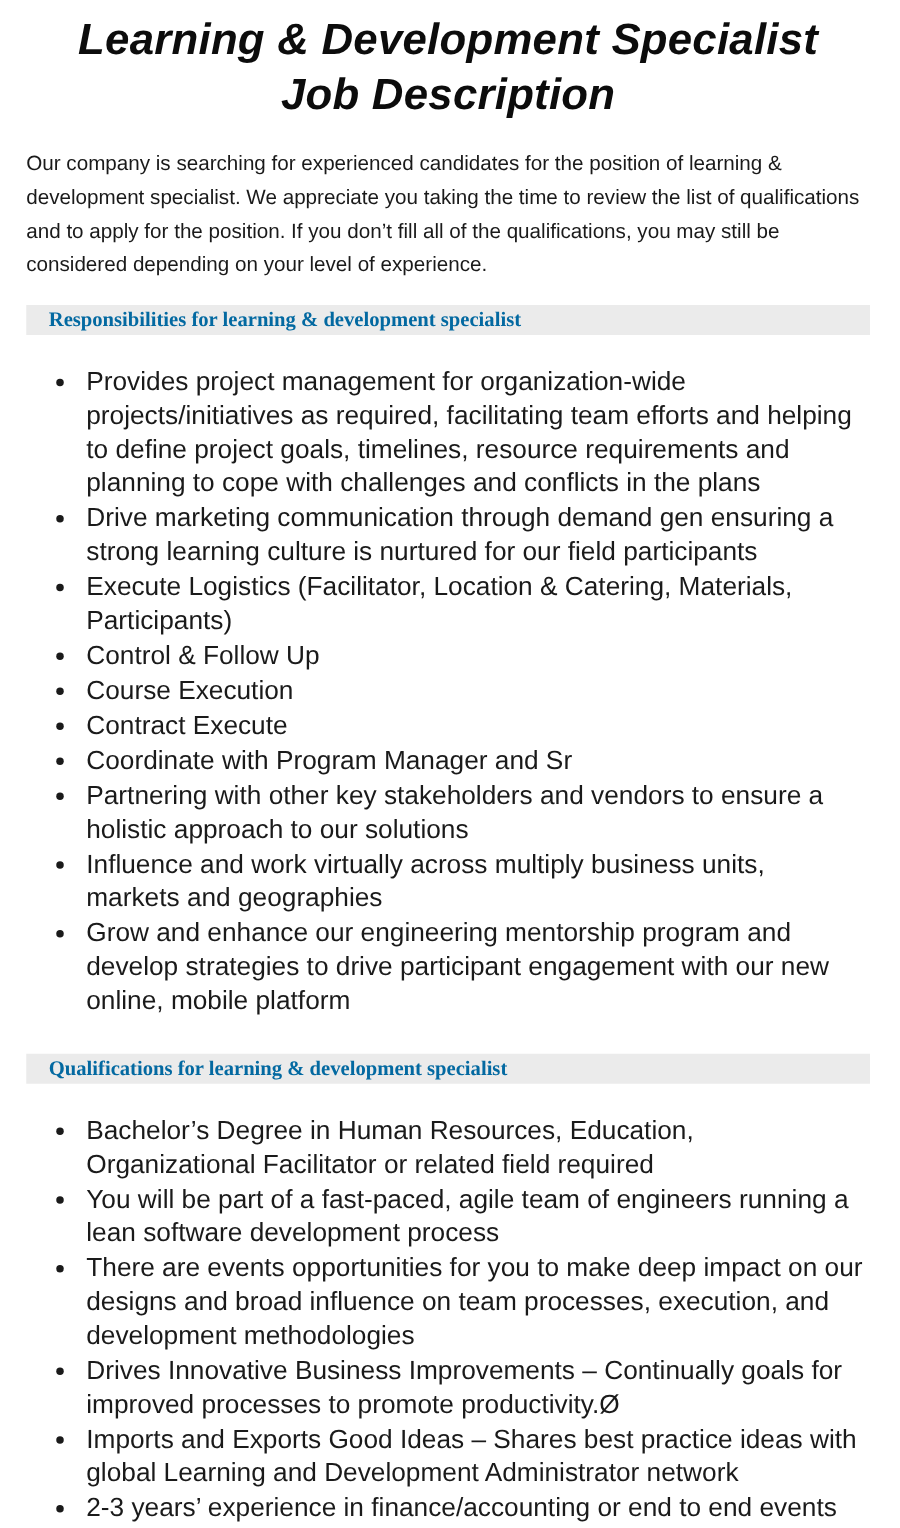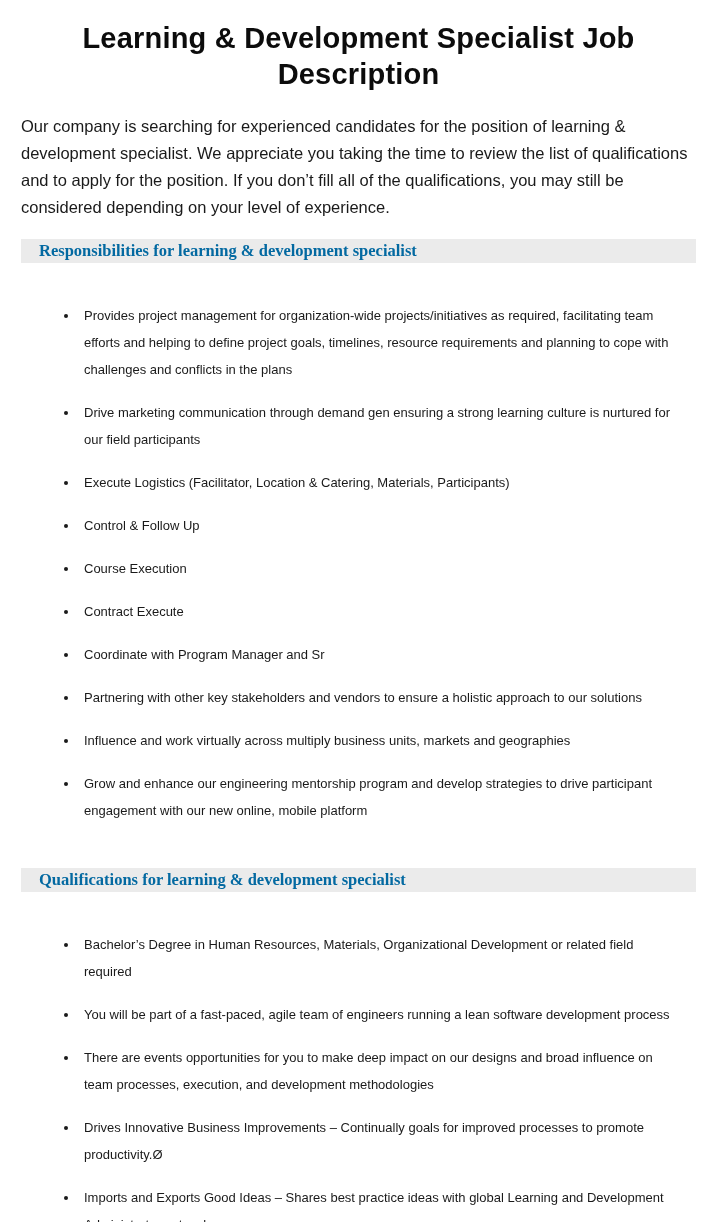--- a/index.html
+++ b/index.html
@@ -9,28 +9,29 @@
     min-height: 1222px;
     background: #ffffff;
     font-family: "Liberation Sans", "DejaVu Sans", sans-serif;
     color: #161616;
     -webkit-font-smoothing: antialiased;
   }
   .page {
     padding: 8px 24px 16px 21px;
   }
   h1.page-title {
-    font-size: 29px;
+    font-size: 35px;
     line-height: 1.25;
     font-weight: 800;
     text-align: center;
-    margin: 12px auto 20px;
+    margin: 2px auto 20px;
     max-width: 630px;
     color: #0c0c0c;
     letter-spacing: 0.2px;
+    font-style: italic;
   }
   p.intro {
     font-size: 16.5px;
     line-height: 27px;
     margin: 0 0 18px;
     color: #1a1a1a;
   }
   .section-header {
     background: #ebebeb;
     font-weight: 700;
@@ -40,24 +41,24 @@
     margin: 0;
     color: #0369a1;
     font-family: Liberation Serif, serif;
   }
   ul.bullet-list {
     margin: 0;
     padding: 23px 4px 28px 42px;
     list-style: disc;
   }
   ul.bullet-list li {
-    font-size: 13px;
+    font-size: 21px;
     line-height: 27px;
     padding-left: 5px;
-    margin: 16px;
+    margin: 1px;
     color: #1a1a1a;
   }
 </style>
 </head>
 <body>
 
 <div class="page">
 
   <h1 class="page-title">Learning &amp; Development Specialist Job Description</h1>
 
@@ -74,21 +75,21 @@
     <li>Contract Execute</li>
     <li>Coordinate with Program Manager and Sr</li>
     <li>Partnering with other key stakeholders and vendors to ensure a holistic approach to our solutions</li>
     <li>Influence and work virtually across multiply business units, markets and geographies</li>
     <li>Grow and enhance our engineering mentorship program and develop strategies to drive participant engagement with our new online, mobile platform</li>
   </ul>
 
   <div class="section-header">Qualifications for learning &amp; development specialist</div>
 
   <ul class="bullet-list">
-    <li>Bachelor’s Degree in Human Resources, Materials, Organizational Development or related field required</li>
+    <li>Bachelor’s Degree in Human Resources, Education, Organizational Facilitator or related field required</li>
     <li>You will be part of a fast-paced, agile team of engineers running a lean software development process</li>
     <li>There are events opportunities for you to make deep impact on our designs and broad influence on team processes, execution, and development methodologies</li>
     <li>Drives Innovative Business Improvements – Continually goals for improved processes to promote productivity.Ø</li>
     <li>Imports and Exports Good Ideas – Shares best practice ideas with global Learning and Development Administrator network</li>
     <li>2-3 years’ experience in finance/accounting or end to end events coordination</li>
   </ul>
 
 </div>
 
 </body></html>

